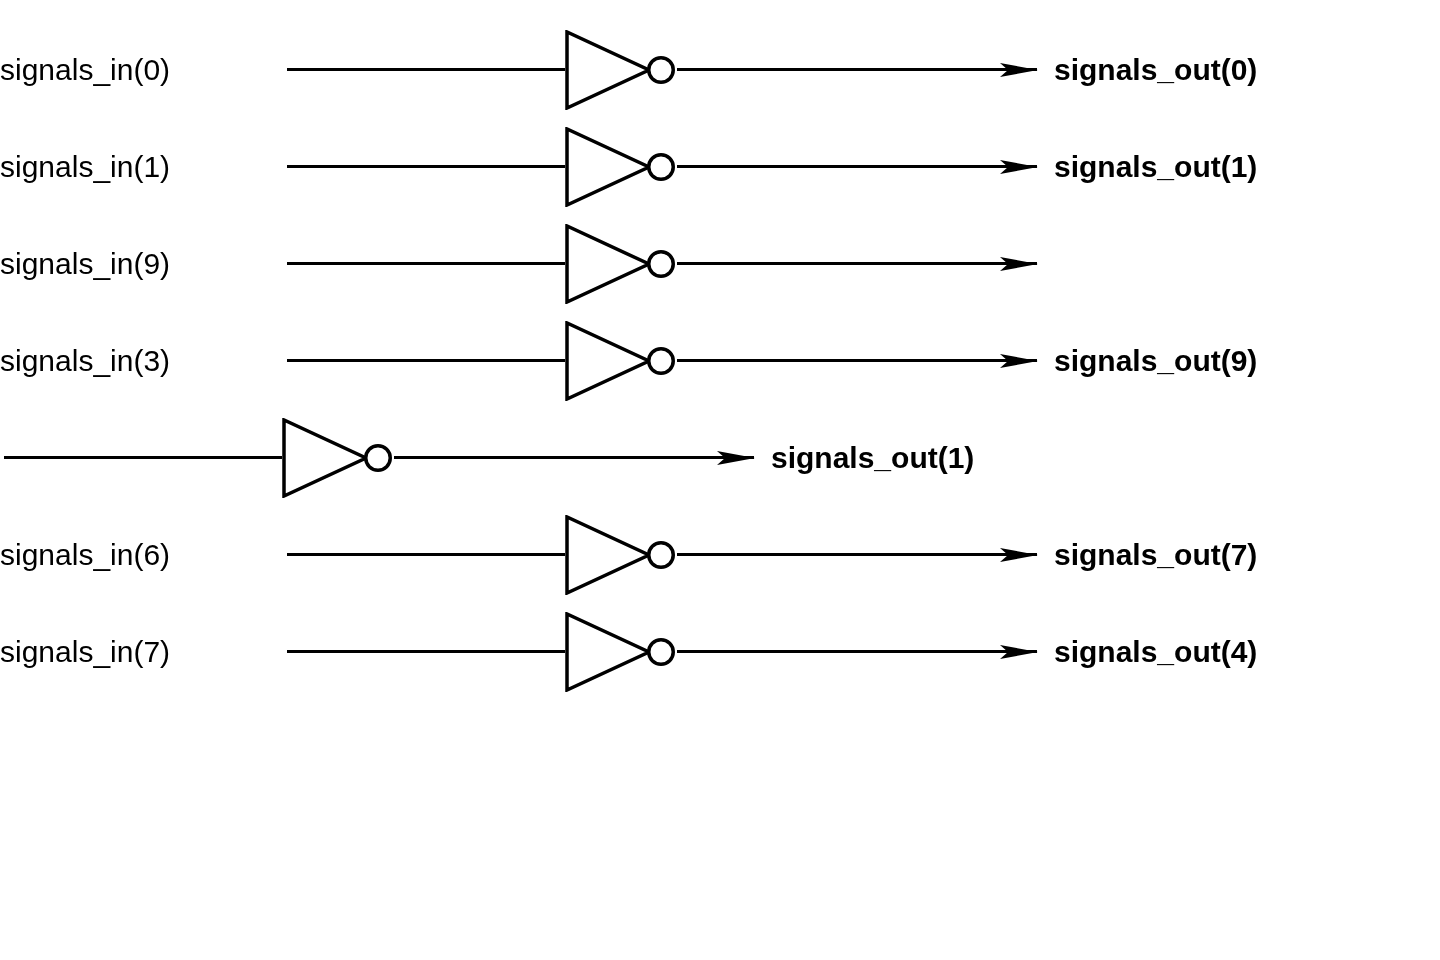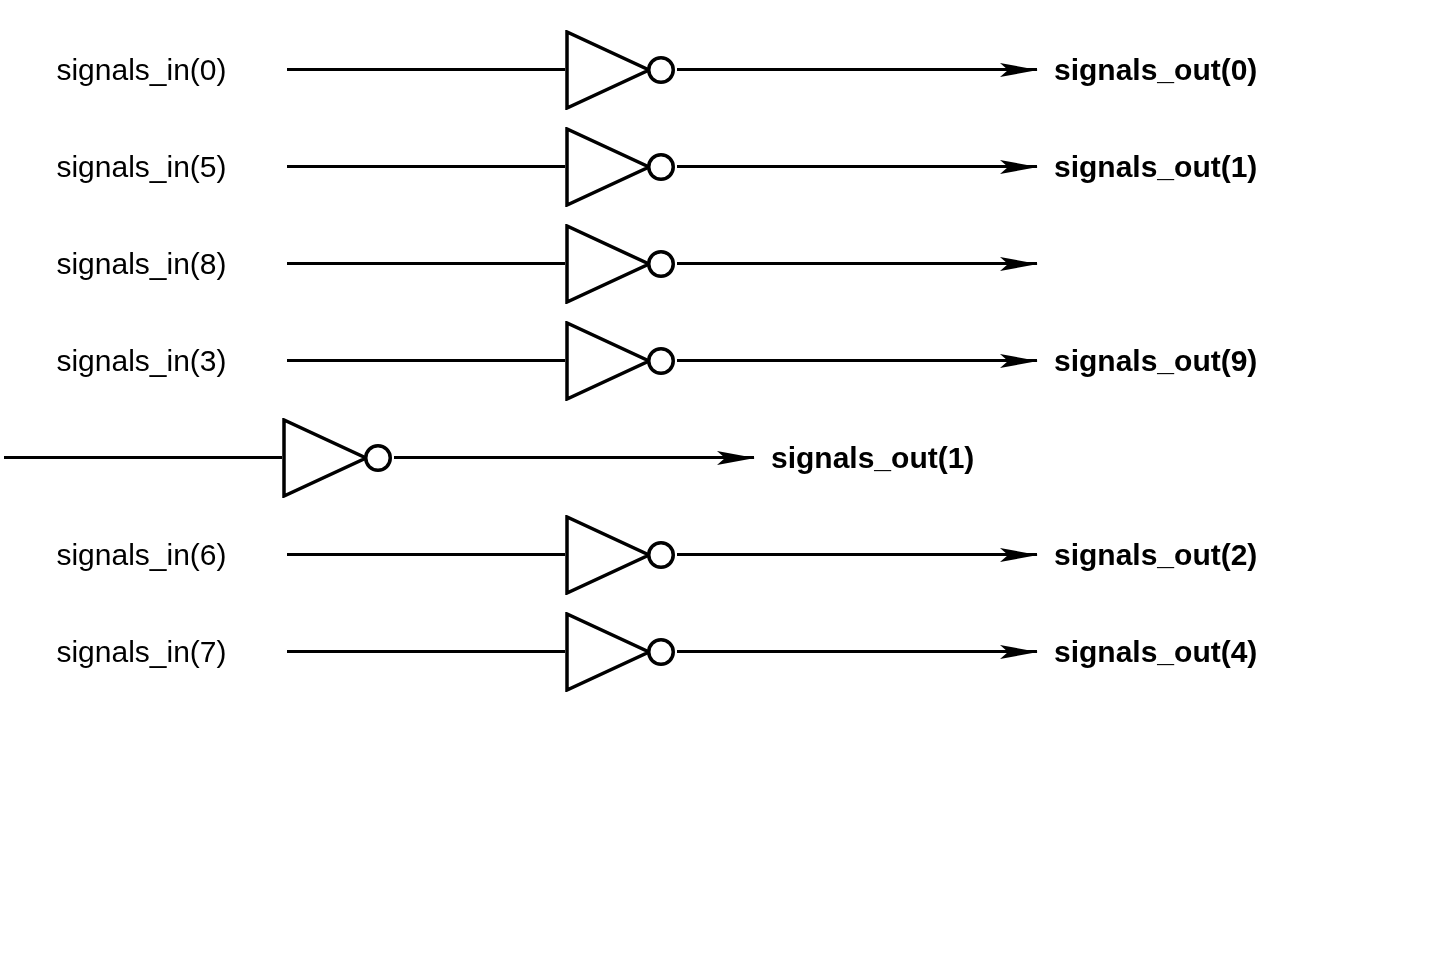--- a/index.html
+++ b/index.html
@@ -18,21 +18,21 @@
     padding-top: 21px;
   }
   .row {
     display: flex;
     align-items: center;
     height: 97px;
   }
   .in-label {
     flex: 0 0 283px;
     width: 283px;
-    text-align: center;
+    text-align: left;
     font-size: 30px;
     line-height: 1;
     white-space: nowrap;
     color: var(--stroke, #000000);
   }
   .wire {
     height: 3.5px;
     background: var(--stroke, #000000);
     flex: 0 0 auto;
   }
@@ -93,36 +93,36 @@
     </svg>
     <span class="wire out-wire">
       <svg class="arrow" width="38" height="16" viewBox="0 0 38 16">
         <polygon points="0,1 38,8 0,15 8,8"></polygon>
       </svg>
     </span>
     <span class="out-label">signals_out(0)</span>
   </div>
 
   <div class="row">
-    <span class="in-label">signals_in(5)</span>
+    <span class="in-label">signals_in(1)</span>
     <span class="wire in-wire"></span>
     <svg class="gate" width="112" height="80" viewBox="0 0 112 80">
       <polygon points="2,2 2,78 84,40"></polygon>
       <circle cx="96" cy="40" r="12.25"></circle>
     </svg>
     <span class="wire out-wire">
       <svg class="arrow" width="38" height="16" viewBox="0 0 38 16">
         <polygon points="0,1 38,8 0,15 8,8"></polygon>
       </svg>
     </span>
     <span class="out-label">signals_out(1)</span>
   </div>
 
   <div class="row">
-    <span class="in-label">signals_in(8)</span>
+    <span class="in-label">signals_in(9)</span>
     <span class="wire in-wire"></span>
     <svg class="gate" width="112" height="80" viewBox="0 0 112 80">
       <polygon points="2,2 2,78 84,40"></polygon>
       <circle cx="96" cy="40" r="12.25"></circle>
     </svg>
     <span class="wire out-wire">
       <svg class="arrow" width="38" height="16" viewBox="0 0 38 16">
         <polygon points="0,1 38,8 0,15 8,8"></polygon>
       </svg>
     </span>
@@ -163,21 +163,21 @@
     <span class="wire in-wire"></span>
     <svg class="gate" width="112" height="80" viewBox="0 0 112 80">
       <polygon points="2,2 2,78 84,40"></polygon>
       <circle cx="96" cy="40" r="12.25"></circle>
     </svg>
     <span class="wire out-wire">
       <svg class="arrow" width="38" height="16" viewBox="0 0 38 16">
         <polygon points="0,1 38,8 0,15 8,8"></polygon>
       </svg>
     </span>
-    <span class="out-label">signals_out(2)</span>
+    <span class="out-label">signals_out(7)</span>
   </div>
 
   <div class="row">
     <span class="in-label">signals_in(7)</span>
     <span class="wire in-wire"></span>
     <svg class="gate" width="112" height="80" viewBox="0 0 112 80">
       <polygon points="2,2 2,78 84,40"></polygon>
       <circle cx="96" cy="40" r="12.25"></circle>
     </svg>
     <span class="wire out-wire">

